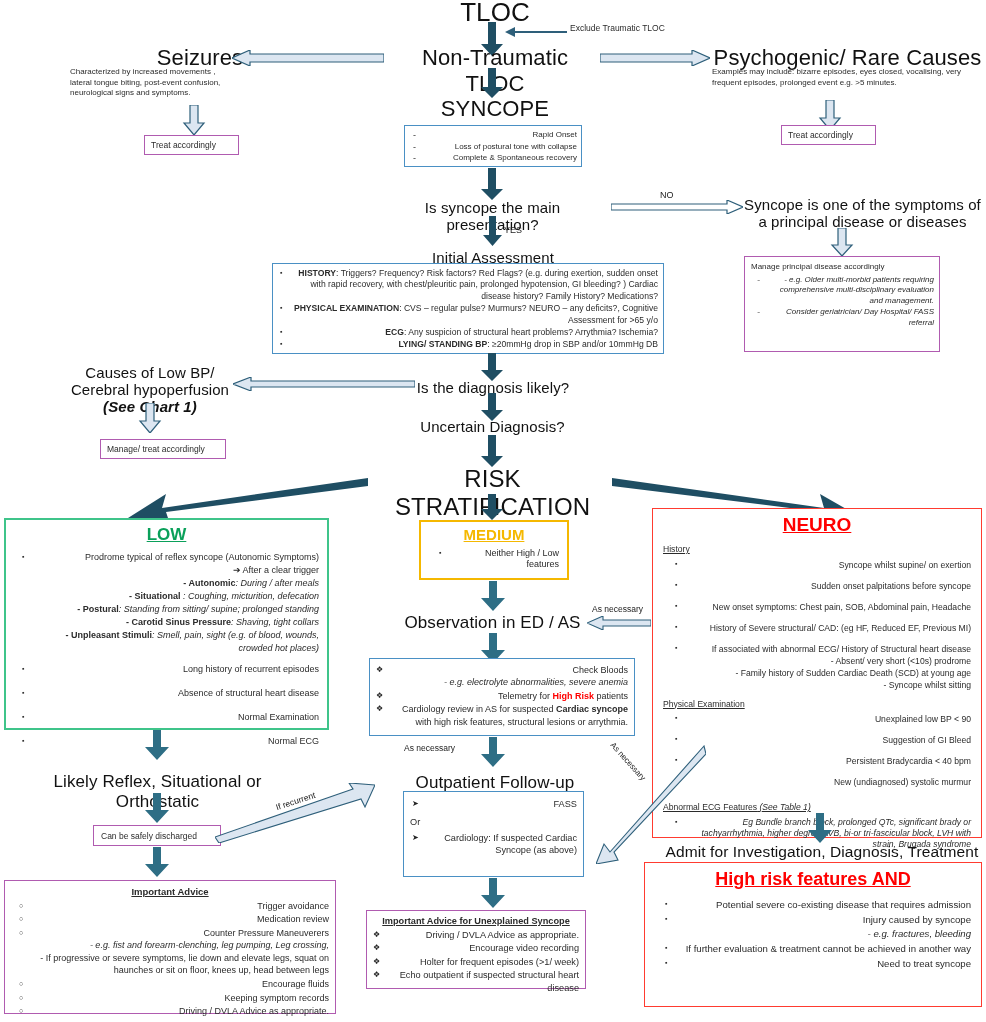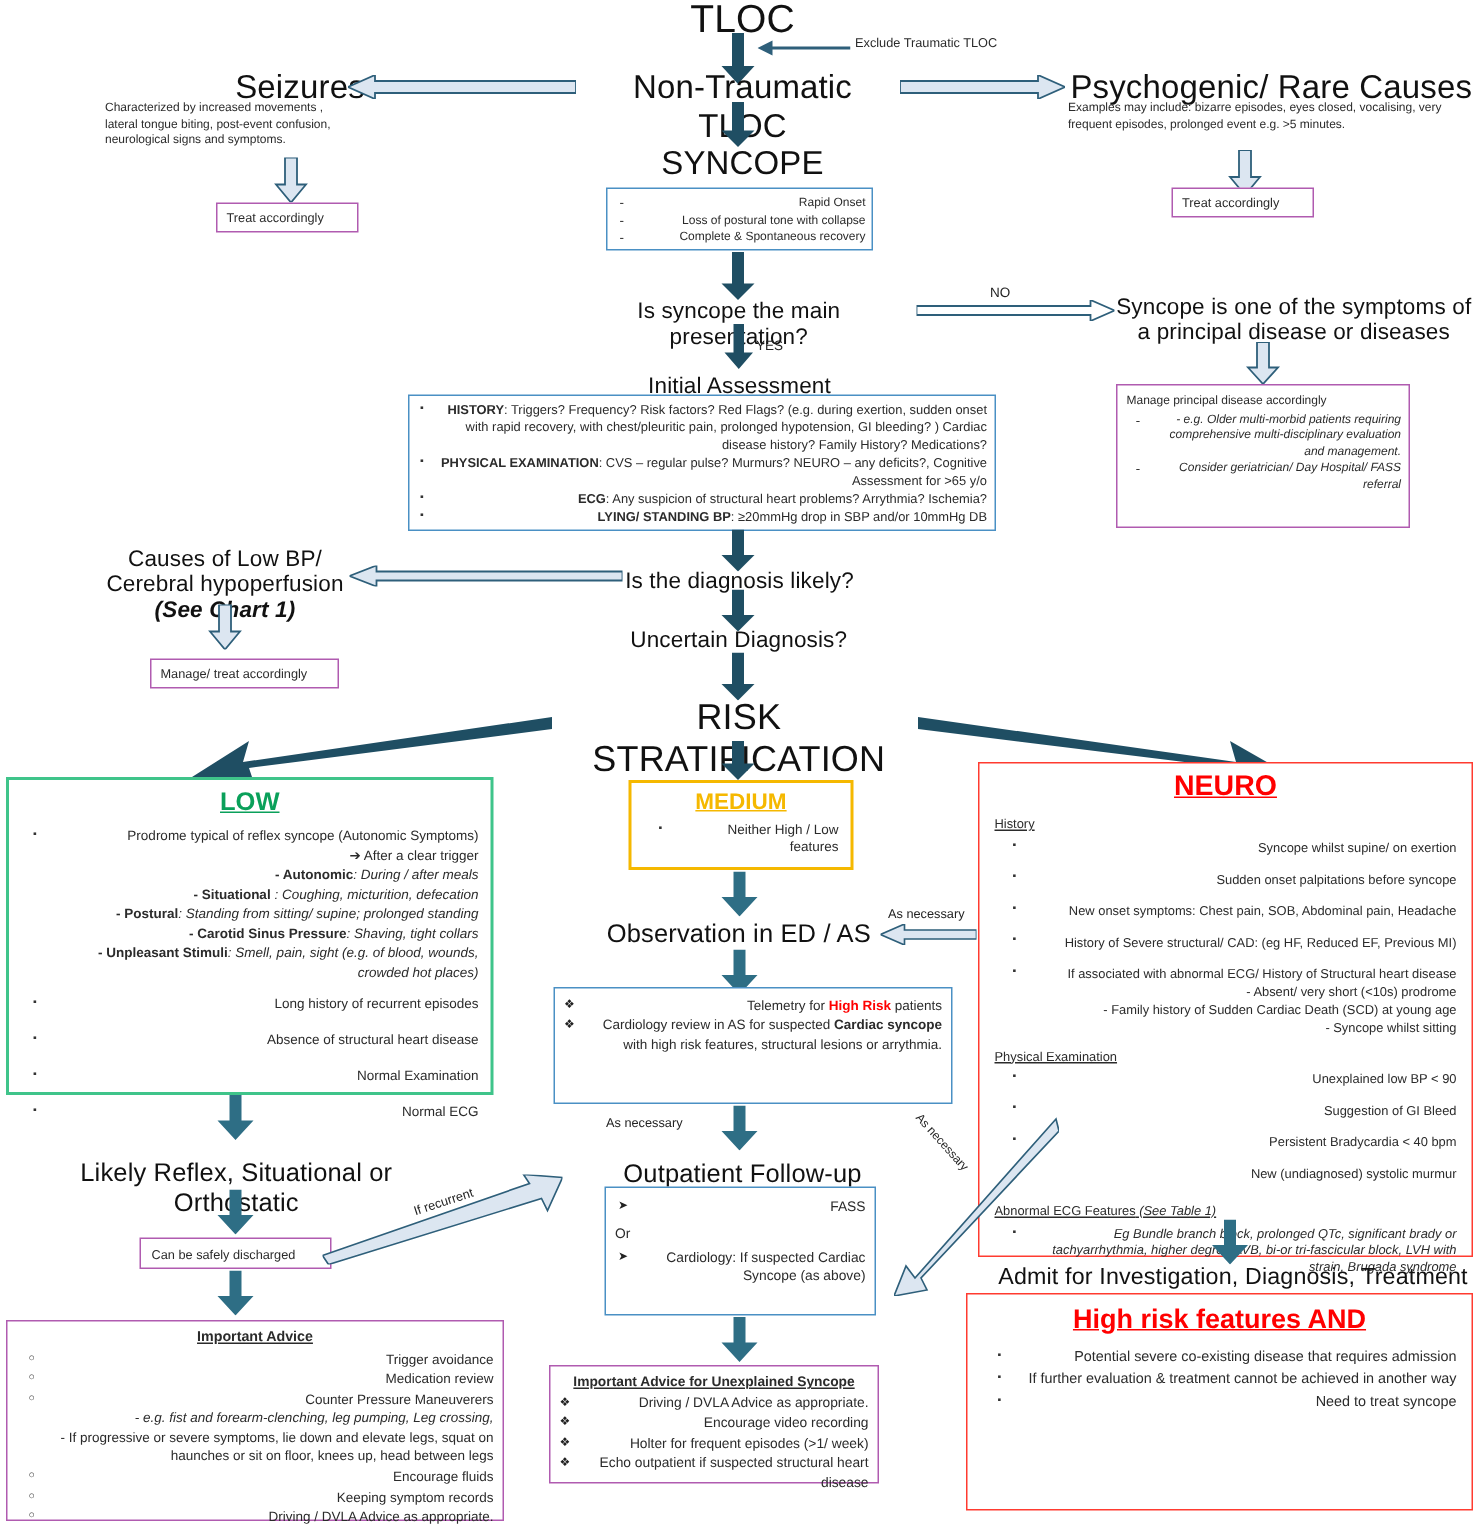--- a/index.html
+++ b/index.html
@@ -311,20 +311,24 @@
 
   <div class="dn-arrow" style="left:478px;top:633px;">
     <svg width="30" height="30" viewBox="0 0 30 30">
         <path d="M11,0 L19,0 L19,17 L27,17 L15,30 L3,17 L11,17 Z" fill="#2e6e85"></path>
       </svg>
   </div>
 
   <div class="abs box b-blue" style="left:369px;top:658px;width:266px;height:78px;">
     <ul class="bl diam t-xxs" style="padding:5px 6px 0 6px;font-size:9px;line-height:12.4px;">
       <li>
+        <span>Check Bloods</span>
+        <span class="sub it">- e.g. electrolyte abnormalities, severe anemia</span>
+      </li>
+      <li>
         <span>Telemetry for </span><span class="red">High Risk</span><span> patients</span>
       </li>
       <li>
         <span>Cardiology review in AS for suspected </span><span class="bd">Cardiac syncope</span><span> with high risk features, structural lesions or arrythmia.</span>
       </li>
     </ul>
   </div>
 
   <div class="dn-arrow" style="left:478px;top:737px;">
     <svg width="30" height="30" viewBox="0 0 30 30">
@@ -401,18 +405,22 @@
         <path d="M11,0 L19,0 L19,17 L27,17 L15,30 L3,17 L11,17 Z" fill="#2e6e85"></path>
       </svg>
   </div>
 
   <div class="abs ttl t-lg" style="left:662px;top:843px;width:320px;font-size:15.5px;">Admit for Investigation, Diagnosis, Treatment</div>
 
   <div class="abs box b-red" style="left:644px;top:862px;width:338px;height:145px;">
     <div class="hdr-red-lg" style="margin-top:6px;">High risk features AND</div>
     <ul class="bl t-xxs" style="padding:8px 10px 0 18px;font-size:9.6px;line-height:14px;">
       <li>Potential severe co-existing disease that requires admission</li>
+      <li>
+        <span>Injury caused by syncope</span>
+        <span class="sub it">- e.g. fractures, bleeding</span>
+      </li>
       <li>If further evaluation &amp; treatment cannot be achieved in another way</li>
       <li>Need to treat syncope</li>
     </ul>
   </div>
 
 </div>
 
 </body></html>

